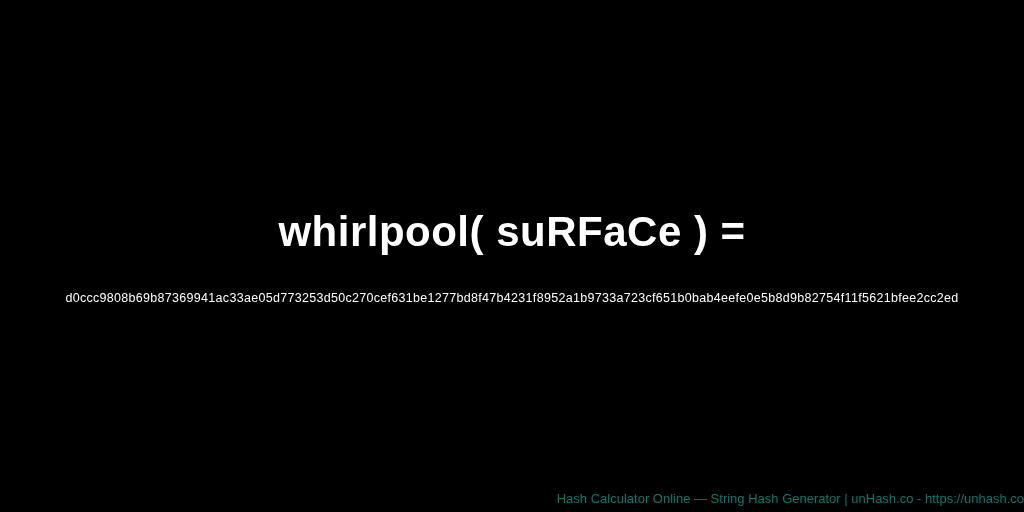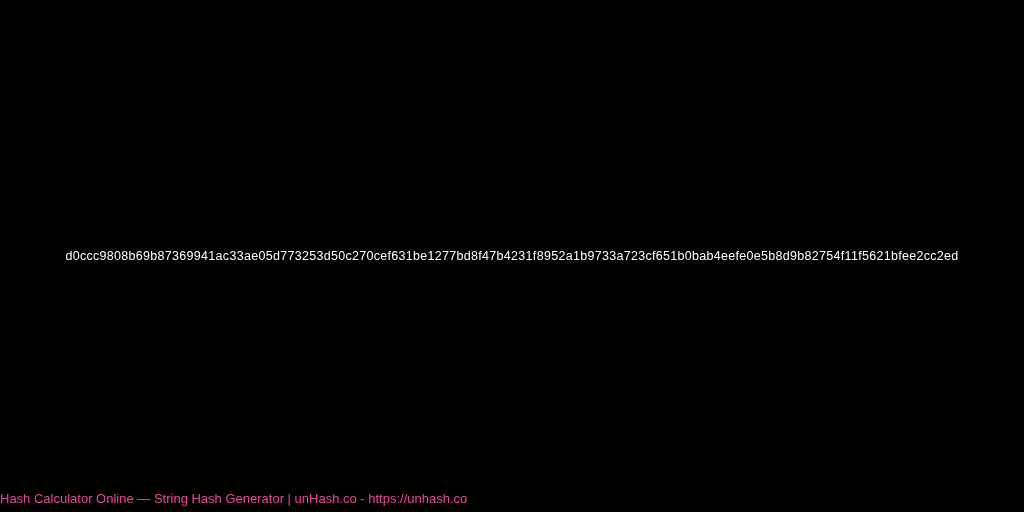--- a/index.html
+++ b/index.html
@@ -43,26 +43,27 @@
       text-align: center;
       word-break: break-all;
       font-family: Liberation Sans, sans-serif;
       letter-spacing: 0.3px;
     }
     .footer {
       position: absolute;
       bottom: 0;
       left: 0;
       right: 0;
-      text-align: left;
+      text-align: right;
       font-size: 13px;
-      color: #ec4899;
+      color: #0f766e;
       padding-bottom: 6px;
     }
   </style>
 </head>
 <body>
 
 <div class="main-content">
+  <div class="hash-expression">whirlpool( suRFaCe ) =</div>
   <div class="hash-output">d0ccc9808b69b87369941ac33ae05d773253d50c270cef631be1277bd8f47b4231f8952a1b9733a723cf651b0bab4eefe0e5b8d9b82754f11f5621bfee2cc2ed</div>
 </div>
 
 <div class="footer">Hash Calculator Online — String Hash Generator | unHash.co - https://unhash.co</div>
 
 </body></html>

